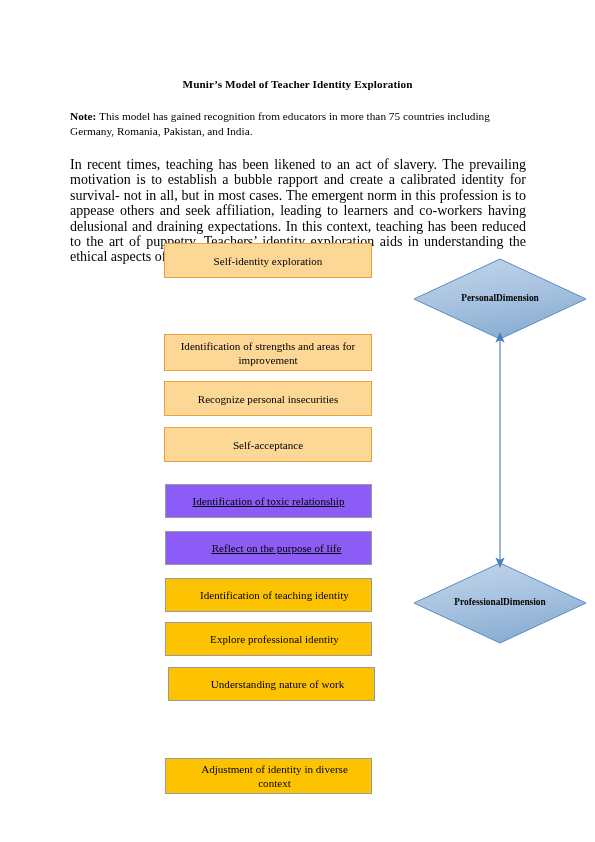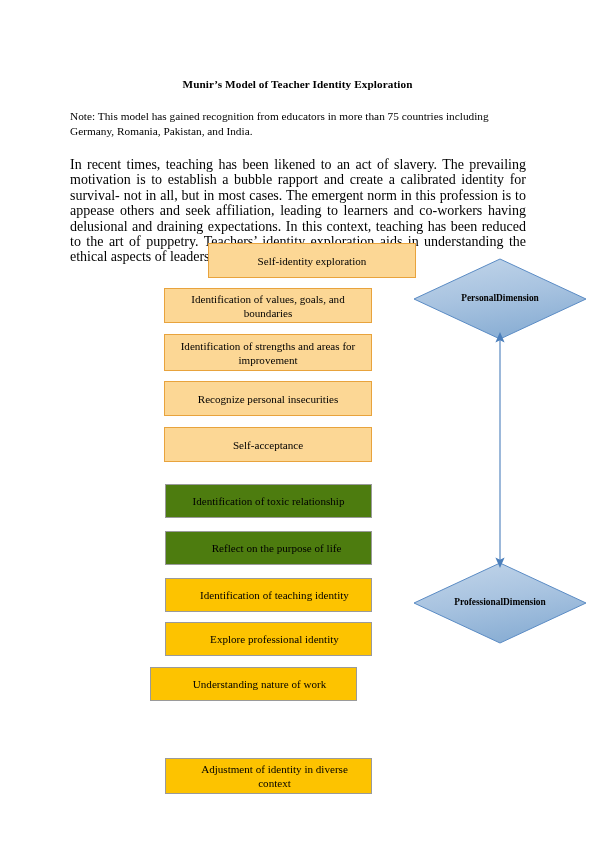--- a/index.html
+++ b/index.html
@@ -39,21 +39,21 @@
   .note-para {
     position: absolute;
     left: 70px;
     top: 109px;
     width: 456px;
     font-size: 11.3px;
     line-height: 15.4px;
     text-align: left;
   }
   .note-label {
-    font-weight: normal;
+    font-weight: bold;
   }
 
   .body-para {
     position: absolute;
     left: 70px;
     top: 157px;
     width: 456px;
     font-size: 14px;
     line-height: 15.4px;
     text-align: justify;
@@ -75,22 +75,23 @@
   .flow-box .box-label {
     display: block;
     width: 100%;
   }
 
   .style-peach {
     background: #fcd795;
     border: 1.1px solid #e8a33d;
   }
   .style-green {
-    background: #4d7c0f;
+    background: #8b5cf6;
     border: 1.1px solid #9a9a9a;
+    text-decoration: underline;
   }
   .style-amber {
     background: #fdc300;
     border: 1.1px solid #9a9a9a;
     padding-left: 20px;
   }
 
   
   .diamond-wrap {
     position: absolute;
@@ -123,27 +124,24 @@
 <body>
 
 <div class="page">
 
   <div class="doc-title">Munir’s Model of Teacher Identity Exploration</div>
 
   <div class="note-para"><span class="note-label">Note:</span><span> This model has gained recognition from educators in more than 75 countries including Germany, Romania, Pakistan, and India.</span></div>
 
   <div class="body-para">In recent times, teaching has been likened to an act of slavery. The prevailing motivation is to establish a bubble rapport and create a calibrated identity for survival- not in all, but in most cases. The emergent norm in this profession is to appease others and seek affiliation, leading to learners and co-workers having delusional and draining expectations. In this context, teaching has been reduced to the art of puppetry. Teachers’ identity exploration aids in understanding the ethical aspects of leadership.</div>
 
-  <div class="flow-box style-peach" style="left:164px; top:243px; width:208px; height:35px;margin-left:44px;">
+  <div class="flow-box style-peach" style="left:164px; top:243px; width:208px; height:35px;">
     <span class="box-label">Self-identity exploration</span>
   </div>
 
-  <div class="flow-box style-peach" style="left:164px; top:288px; width:208px; height:35px;">
-    <span class="box-label">Identification of values, goals, and boundaries</span>
-  </div>
 
   <div class="flow-box style-peach" style="left:164px; top:334px; width:208px; height:37px;">
     <span class="box-label">Identification of strengths and areas for improvement</span>
   </div>
 
   <div class="flow-box style-peach" style="left:164px; top:381px; width:208px; height:35px;">
     <span class="box-label">Recognize personal insecurities</span>
   </div>
 
   <div class="flow-box style-peach" style="left:164px; top:427px; width:208px; height:35px;">
@@ -159,21 +157,21 @@
   </div>
 
   <div class="flow-box style-amber" style="left:165px; top:578px; width:207px; height:34px;">
     <span class="box-label">Identification of teaching identity</span>
   </div>
 
   <div class="flow-box style-amber" style="left:165px; top:622px; width:207px; height:34px;">
     <span class="box-label">Explore professional identity</span>
   </div>
 
-  <div class="flow-box style-amber" style="left:150px; top:667px; width:207px; height:34px;">
+  <div class="flow-box style-amber" style="left:168px; top:667px; width:207px; height:34px;">
     <span class="box-label">Understanding nature of work</span>
   </div>
 
 
   <div class="flow-box style-amber" style="left:165px; top:758px; width:207px; height:36px;">
     <span class="box-label">Adjustment of identity in diverse context</span>
   </div>
 
   <div class="diamond-wrap" style="left:413px; top:258px; width:174px; height:82px;">
     <svg width="174" height="82" viewBox="0 0 174 82" aria-hidden="true">

